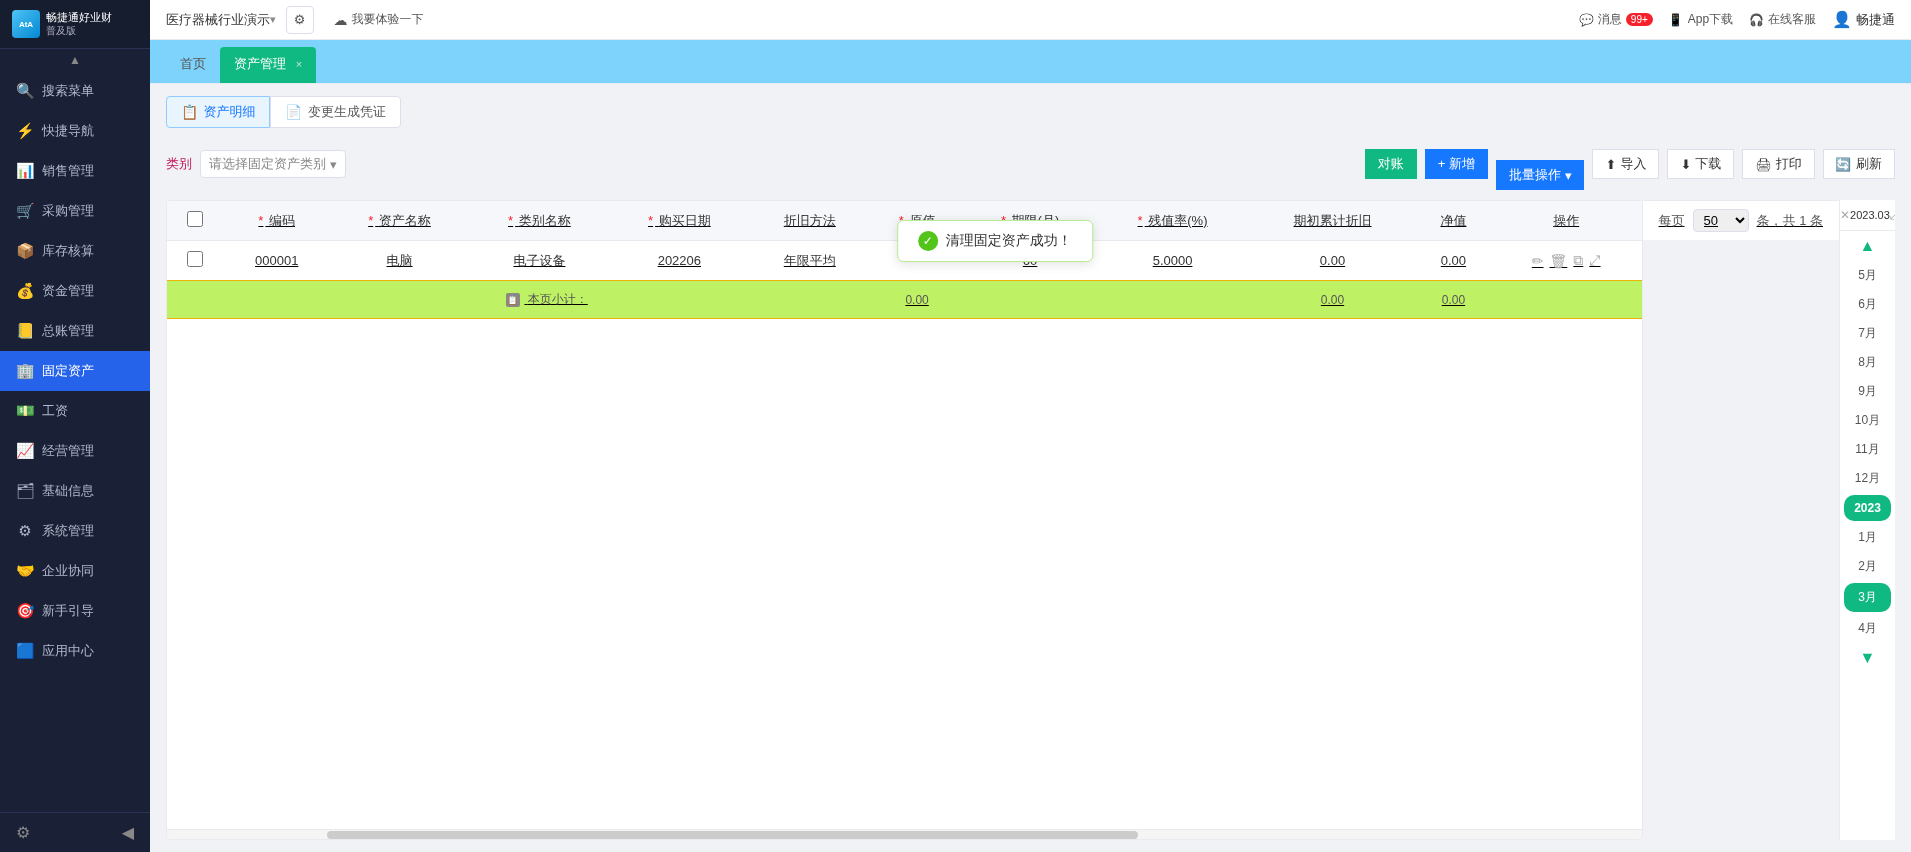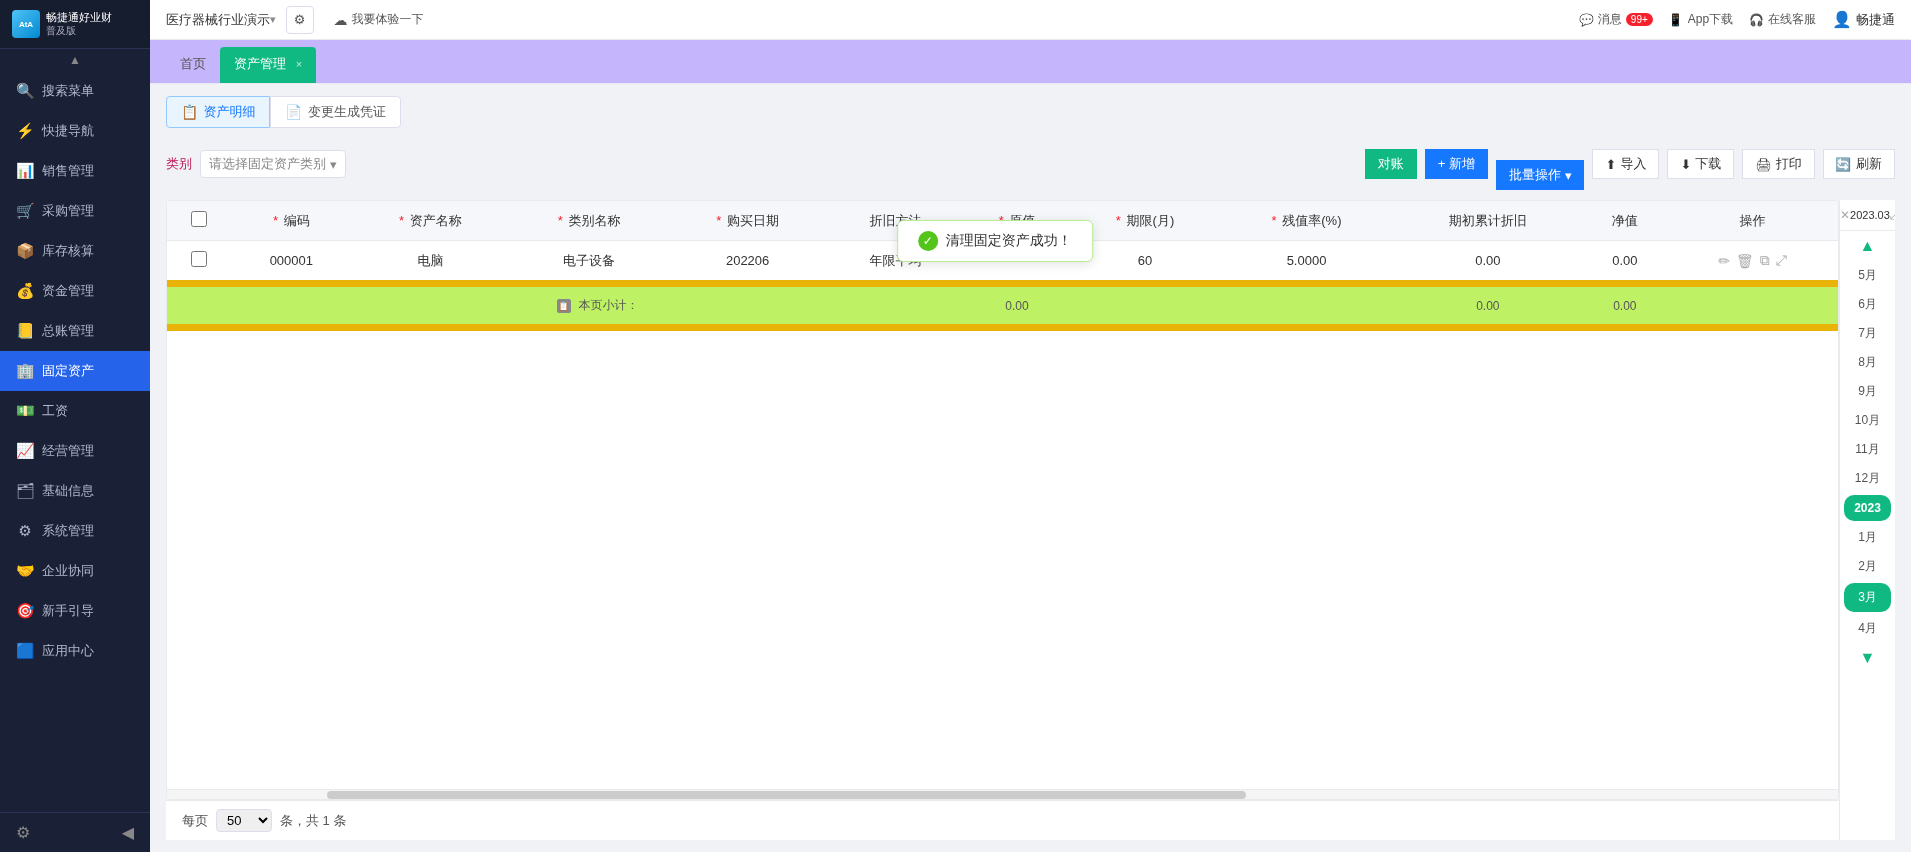--- a/index.html
+++ b/index.html
@@ -120,21 +120,21 @@
       color: #fff;
       border-radius: 10px;
       font-size: 10px;
       padding: 1px 5px;
     }
     .topbar-right .user-name { color: #333; font-size: 13px; }
 
     
     .tabbar {
       height: 44px;
-      background: #c4b5fd;
+      background: #7dd3fc;
       display: flex;
       align-items: flex-end;
       padding: 0 16px;
       border-bottom: 1px solid #e8eaf0;
       flex-shrink: 0;
     }
     .tab {
       padding: 8px 14px;
       font-size: 13px;
       cursor: pointer;
@@ -263,21 +263,21 @@
       text-align: center;
       border-bottom: 1px solid #e8eaf0;
       color: #333;
       font-weight: 500;
       white-space: nowrap;
     }
     .data-table thead th .req { color: #f5222d; margin-right: 2px; }
     .data-table tbody td {
       padding: 10px 8px;
       text-align: center;
-      border-bottom: 7px solid #eab308;
+      border-bottom: 1px solid #eab308;
       color: #333;
     }
     .data-table .subtotal-row td {
       background: #bef264;
       font-size: 12px;
       color: #555;
     }
     .row-checkbox {
       width: 16px; height: 16px;
       border: 1px solid #ccc;
@@ -593,21 +593,21 @@
         <span>🖨</span>
         <span>打印</span>
       </button>
       <button class="btn">
         <span>🔄</span>
         <span>刷新</span>
       </button>
     </div>
 
     <div style="flex:1;display:flex;overflow:hidden;position:relative;">
-      <div style="flex:1;display:flex;flex-direction:column;overflow:hidden;">
+      <div style="flex:1;display:flex;flex-direction:row;overflow:hidden;text-decoration:underline;">
         <div class="table-wrap">
           <div class="table-scroll">
             <table class="data-table">
               <thead>
                 <tr>
                   <th>
                     <input type="checkbox" class="row-checkbox" style="">
                   </th>
                   <th>
                     <span class="req">*</span>

